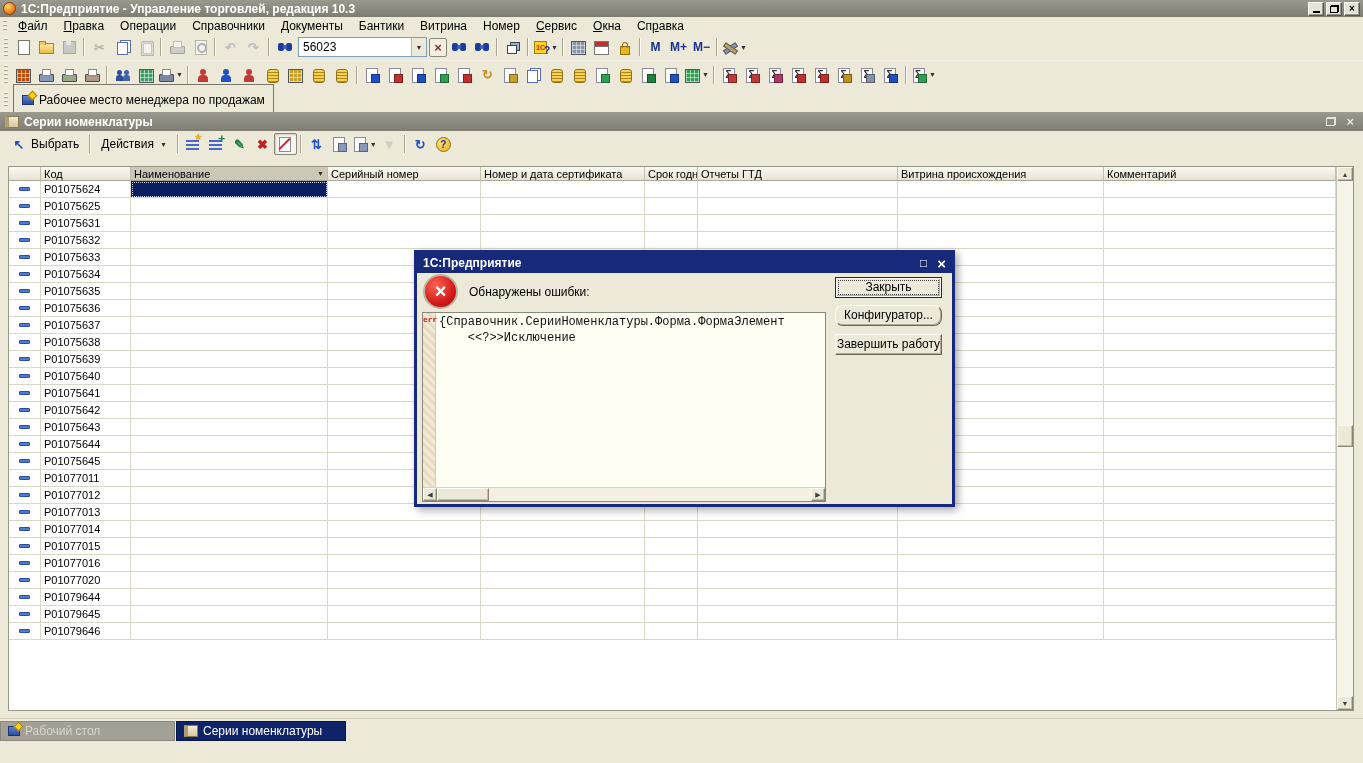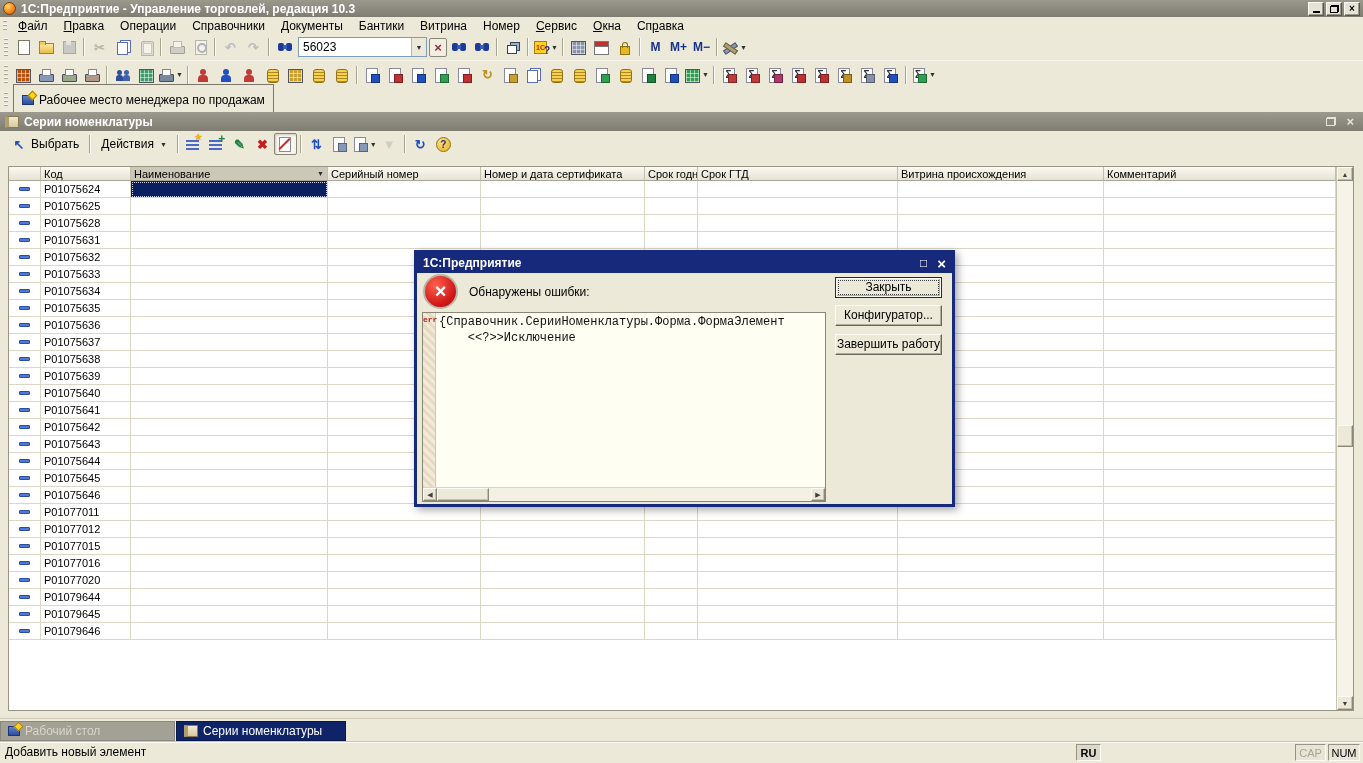--- a/index.html
+++ b/index.html
@@ -532,21 +532,21 @@
             <span class="hcell" style="width: 153px;">
               <span>Серийный номер</span>
             </span>
             <span class="hcell" style="width: 164px;">
               <span>Номер и дата сертификата</span>
             </span>
             <span class="hcell" style="width: 53px;">
               <span>Срок годнос...</span>
             </span>
             <span class="hcell" style="width: 200px;">
-              <span>Срок ГТД</span>
+              <span>Отчеты ГТД</span>
             </span>
             <span class="hcell" style="width: 206px;">
               <span>Витрина происхождения</span>
             </span>
             <span class="hcell" style="flex: 1 1 auto;">
               <span>Комментарий</span>
             </span>
           </div>
         <div id="tbody">
             <div class="trow">
@@ -572,33 +572,20 @@
               <span class="cell" style="width: 164px;"></span>
               <span class="cell" style="width: 53px;"></span>
               <span class="cell" style="width: 200px;"></span>
               <span class="cell" style="width: 206px;"></span>
               <span class="cell" style="flex: 1 1 auto;"></span>
             </div>
             <div class="trow">
               <span class="cell" style="width: 32px;">
                 <span class="dash-icon"></span>
               </span>
-              <span class="cell" style="width: 90px;">P01075628</span>
-              <span class="cell" style="width: 197px;"></span>
-              <span class="cell" style="width: 153px;"></span>
-              <span class="cell" style="width: 164px;"></span>
-              <span class="cell" style="width: 53px;"></span>
-              <span class="cell" style="width: 200px;"></span>
-              <span class="cell" style="width: 206px;"></span>
-              <span class="cell" style="flex: 1 1 auto;"></span>
-            </div>
-            <div class="trow">
-              <span class="cell" style="width: 32px;">
-                <span class="dash-icon"></span>
-              </span>
               <span class="cell" style="width: 90px;">P01075631</span>
               <span class="cell" style="width: 197px;"></span>
               <span class="cell" style="width: 153px;"></span>
               <span class="cell" style="width: 164px;"></span>
               <span class="cell" style="width: 53px;"></span>
               <span class="cell" style="width: 200px;"></span>
               <span class="cell" style="width: 206px;"></span>
               <span class="cell" style="flex: 1 1 auto;"></span>
             </div>
             <div class="trow">
@@ -780,47 +767,60 @@
               <span class="cell" style="width: 164px;"></span>
               <span class="cell" style="width: 53px;"></span>
               <span class="cell" style="width: 200px;"></span>
               <span class="cell" style="width: 206px;"></span>
               <span class="cell" style="flex: 1 1 auto;"></span>
             </div>
             <div class="trow">
               <span class="cell" style="width: 32px;">
                 <span class="dash-icon"></span>
               </span>
-              <span class="cell" style="width: 90px;">P01075646</span>
-              <span class="cell" style="width: 197px;"></span>
-              <span class="cell" style="width: 153px;"></span>
-              <span class="cell" style="width: 164px;"></span>
-              <span class="cell" style="width: 53px;"></span>
-              <span class="cell" style="width: 200px;"></span>
-              <span class="cell" style="width: 206px;"></span>
-              <span class="cell" style="flex: 1 1 auto;"></span>
-            </div>
-            <div class="trow">
-              <span class="cell" style="width: 32px;">
-                <span class="dash-icon"></span>
-              </span>
               <span class="cell" style="width: 90px;">P01077011</span>
               <span class="cell" style="width: 197px;"></span>
               <span class="cell" style="width: 153px;"></span>
               <span class="cell" style="width: 164px;"></span>
               <span class="cell" style="width: 53px;"></span>
               <span class="cell" style="width: 200px;"></span>
               <span class="cell" style="width: 206px;"></span>
               <span class="cell" style="flex: 1 1 auto;"></span>
             </div>
             <div class="trow">
               <span class="cell" style="width: 32px;">
                 <span class="dash-icon"></span>
               </span>
               <span class="cell" style="width: 90px;">P01077012</span>
+              <span class="cell" style="width: 197px;"></span>
+              <span class="cell" style="width: 153px;"></span>
+              <span class="cell" style="width: 164px;"></span>
+              <span class="cell" style="width: 53px;"></span>
+              <span class="cell" style="width: 200px;"></span>
+              <span class="cell" style="width: 206px;"></span>
+              <span class="cell" style="flex: 1 1 auto;"></span>
+            </div>
+            <div class="trow">
+              <span class="cell" style="width: 32px;">
+                <span class="dash-icon"></span>
+              </span>
+              <span class="cell" style="width: 90px;">P01077013</span>
+              <span class="cell" style="width: 197px;"></span>
+              <span class="cell" style="width: 153px;"></span>
+              <span class="cell" style="width: 164px;"></span>
+              <span class="cell" style="width: 53px;"></span>
+              <span class="cell" style="width: 200px;"></span>
+              <span class="cell" style="width: 206px;"></span>
+              <span class="cell" style="flex: 1 1 auto;"></span>
+            </div>
+            <div class="trow">
+              <span class="cell" style="width: 32px;">
+                <span class="dash-icon"></span>
+              </span>
+              <span class="cell" style="width: 90px;">P01077014</span>
               <span class="cell" style="width: 197px;"></span>
               <span class="cell" style="width: 153px;"></span>
               <span class="cell" style="width: 164px;"></span>
               <span class="cell" style="width: 53px;"></span>
               <span class="cell" style="width: 200px;"></span>
               <span class="cell" style="width: 206px;"></span>
               <span class="cell" style="flex: 1 1 auto;"></span>
             </div>
             <div class="trow">
               <span class="cell" style="width: 32px;">
@@ -925,36 +925,30 @@
         <div class="gutter">err</div>
         <div class="err-text"><span>{Справочник.СерииНоменклатуры.Форма.ФормаЭлемент</span>
 <span>    &lt;&lt;?&gt;&gt;Исключение</span></div>
         <div class="hscroll">
           <span class="sbtn hs-left">◀</span>
           <span class="hthumb"></span>
           <span class="sbtn hs-right">▶</span>
         </div>
       </div>
       <div class="dlg-btn default" style="top:4px;">Закрыть</div>
-      <div class="dlg-btn" style="top:32px;">Конфигуратор...</div>
+      <div class="dlg-btn" style="top:32px;border-radius:8px;">Конфигуратор...</div>
       <div class="dlg-btn" style="top:61px;">Завершить работу</div>
     </div>
   </div>
 
   <div class="tabsbar">
     <span class="btab inactive">
       <span class="desk-icon"></span>
       <span>Рабочий стол</span>
     </span>
     <span class="btab active">
       <span class="book-icon"></span>
       <span>Серии номенклатуры</span>
     </span>
   </div>
 
-  <div class="statusbar">
-    <span>Добавить новый элемент</span>
-    <span class="sb-cell sb-ru">RU</span>
-    <span class="sb-cell sb-cap">CAP</span>
-    <span class="sb-cell sb-num">NUM</span>
-  </div>
 
 </div>
 
 </body></html>

